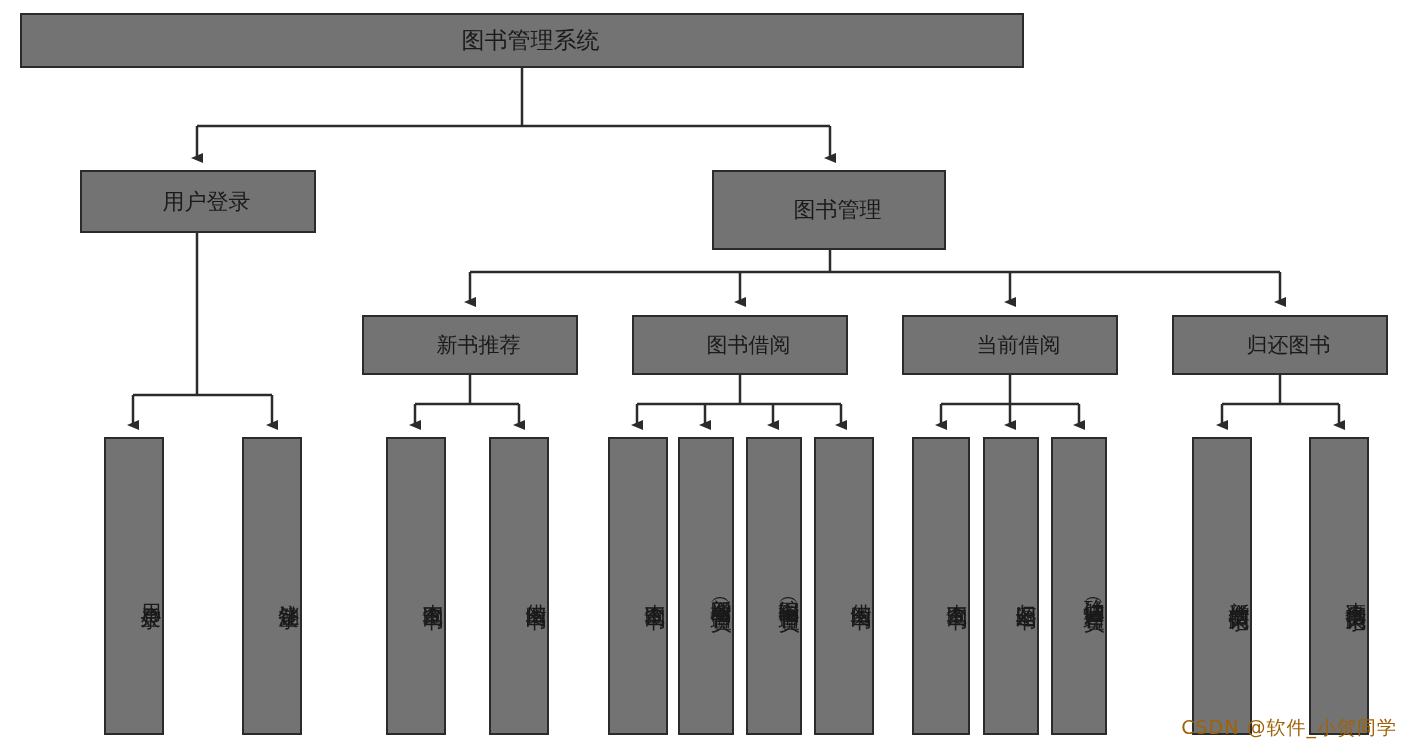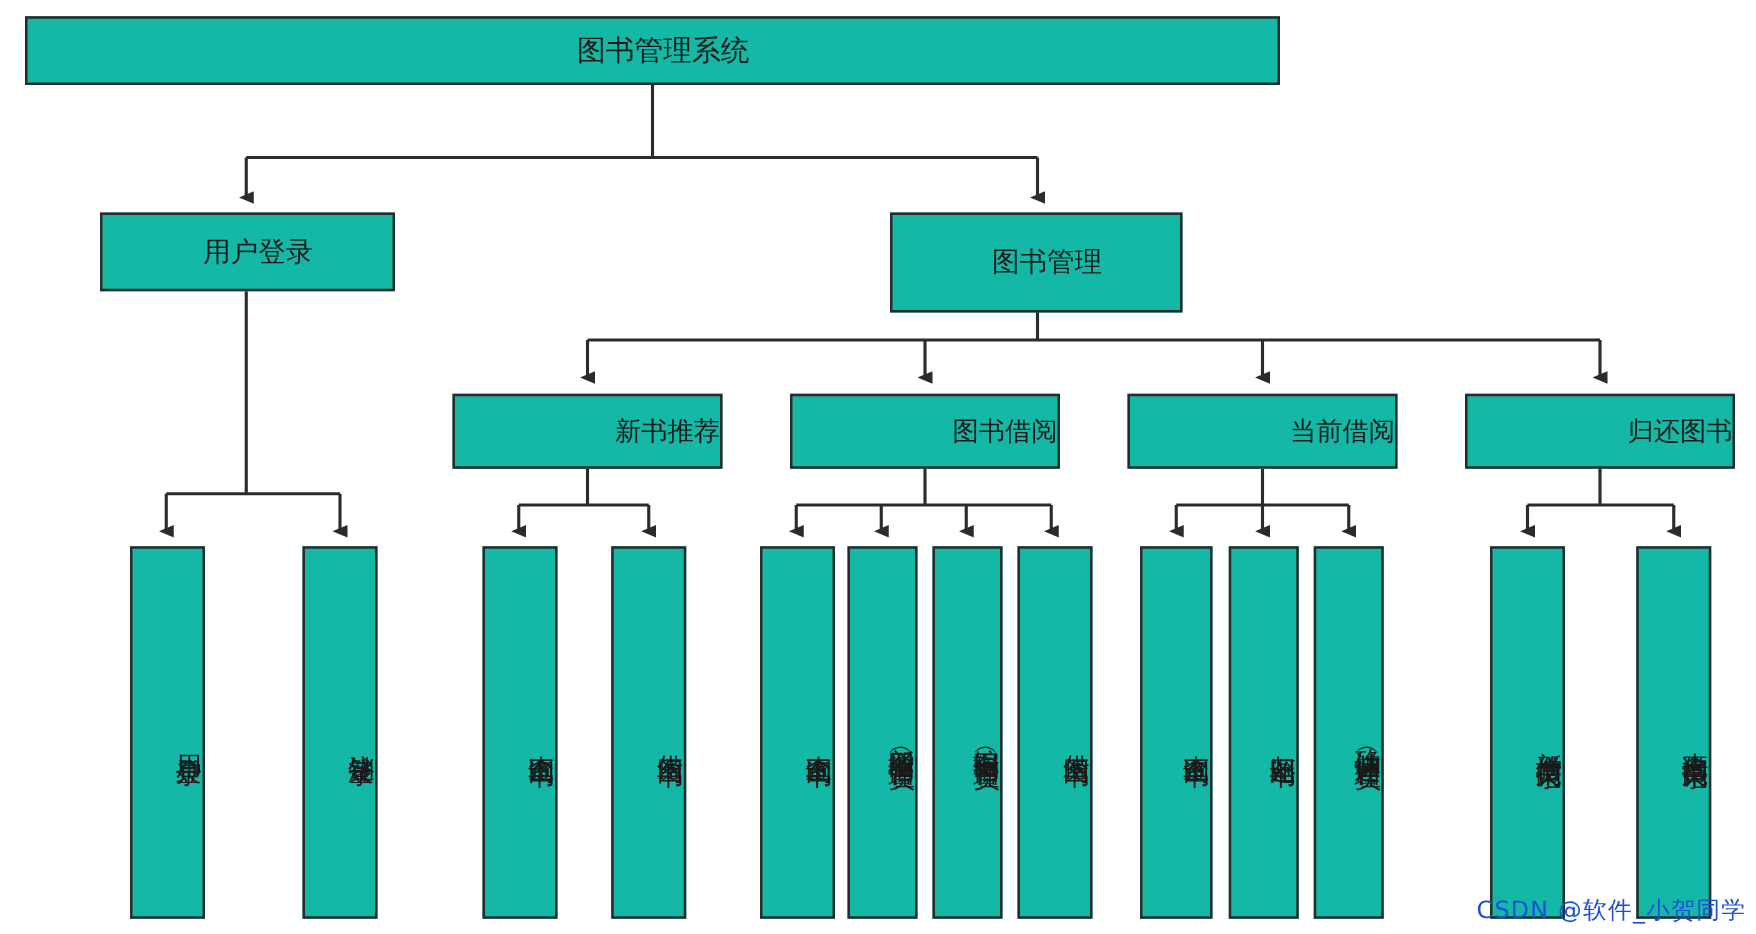--- a/index.html
+++ b/index.html
@@ -21,37 +21,36 @@
     position: absolute;
     left: 0;
     top: 0;
     width: 1405px;
     height: 747px;
     pointer-events: none;
   }
   .node {
     position: absolute;
     box-sizing: border-box;
-    background: #14b8a6;
+    background: #737373;
     border: 2.5px solid #2b2b2b;
     display: flex;
     align-items: center;
     justify-content: center;
     color: #1a1a1a;
     padding-left: 17px;
   }
   .node.root {
     font-size: 23px;
   }
   .node.lvl2 {
     font-size: 22px;
   }
   .node.lvl3 {
     font-size: 21px;
-    justify-content: flex-end;
   }
   .node.leaf {
     font-size: 21px;
     writing-mode: vertical-rl;
     text-orientation: upright;
     align-items: flex-start;
     justify-content: center;
     padding-top: 10px;
     letter-spacing: 2px;
     line-height: 1.12;
@@ -61,21 +60,21 @@
     text-orientation: upright;
     white-space: normal;
     display: block;
     max-height: 100%;
   }
   .watermark {
     position: absolute;
     right: 8px;
     bottom: 6px;
     font-size: 19px;
-    color: #1d4ed8;
+    color: #a16207;
     letter-spacing: 1px;
     white-space: nowrap;
   }
 </style>
 </head>
 <body>
 
 <div id="canvas">
 
   <svg class="wires" viewBox="0 0 1405 747">

